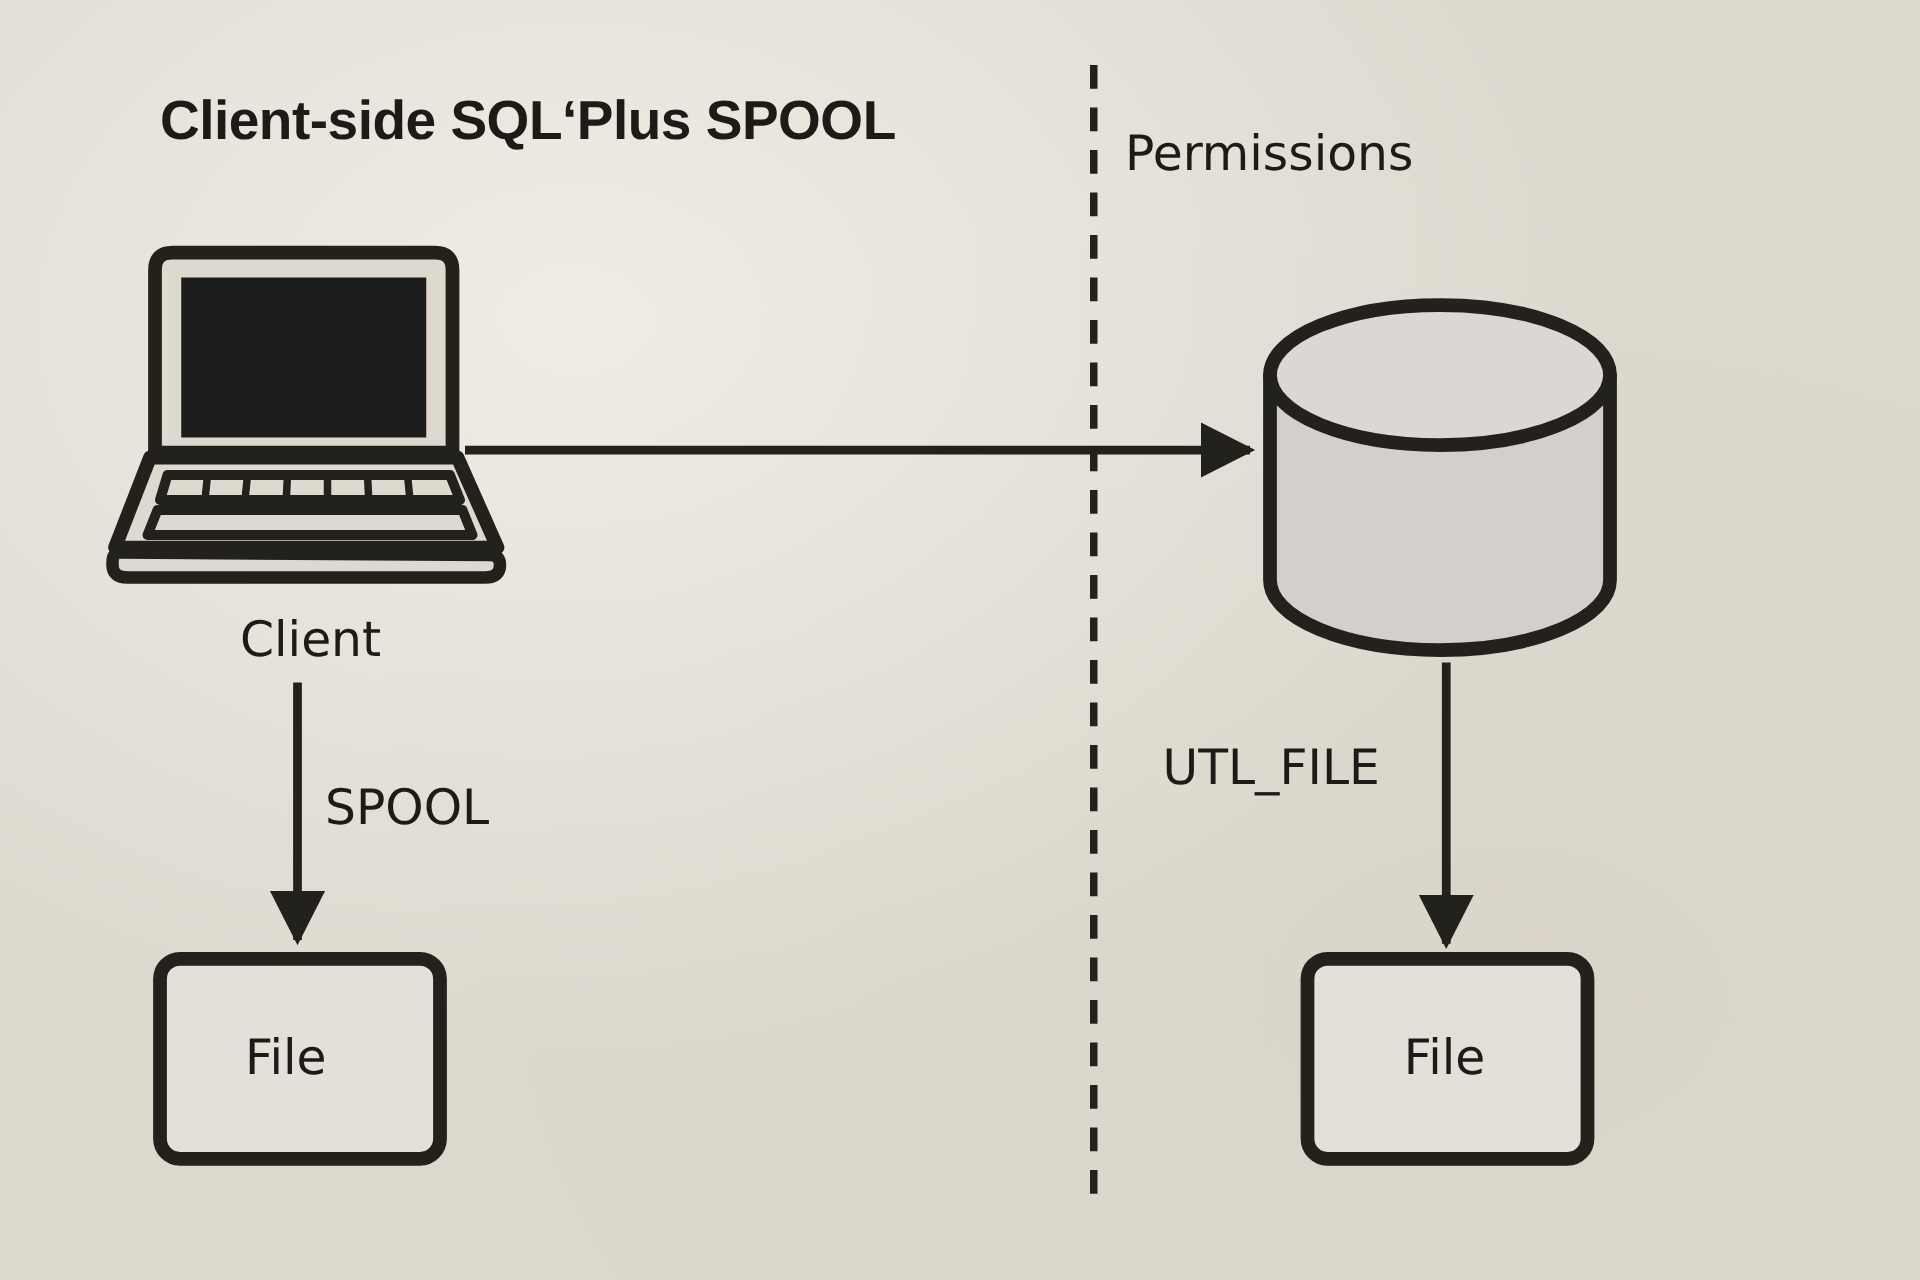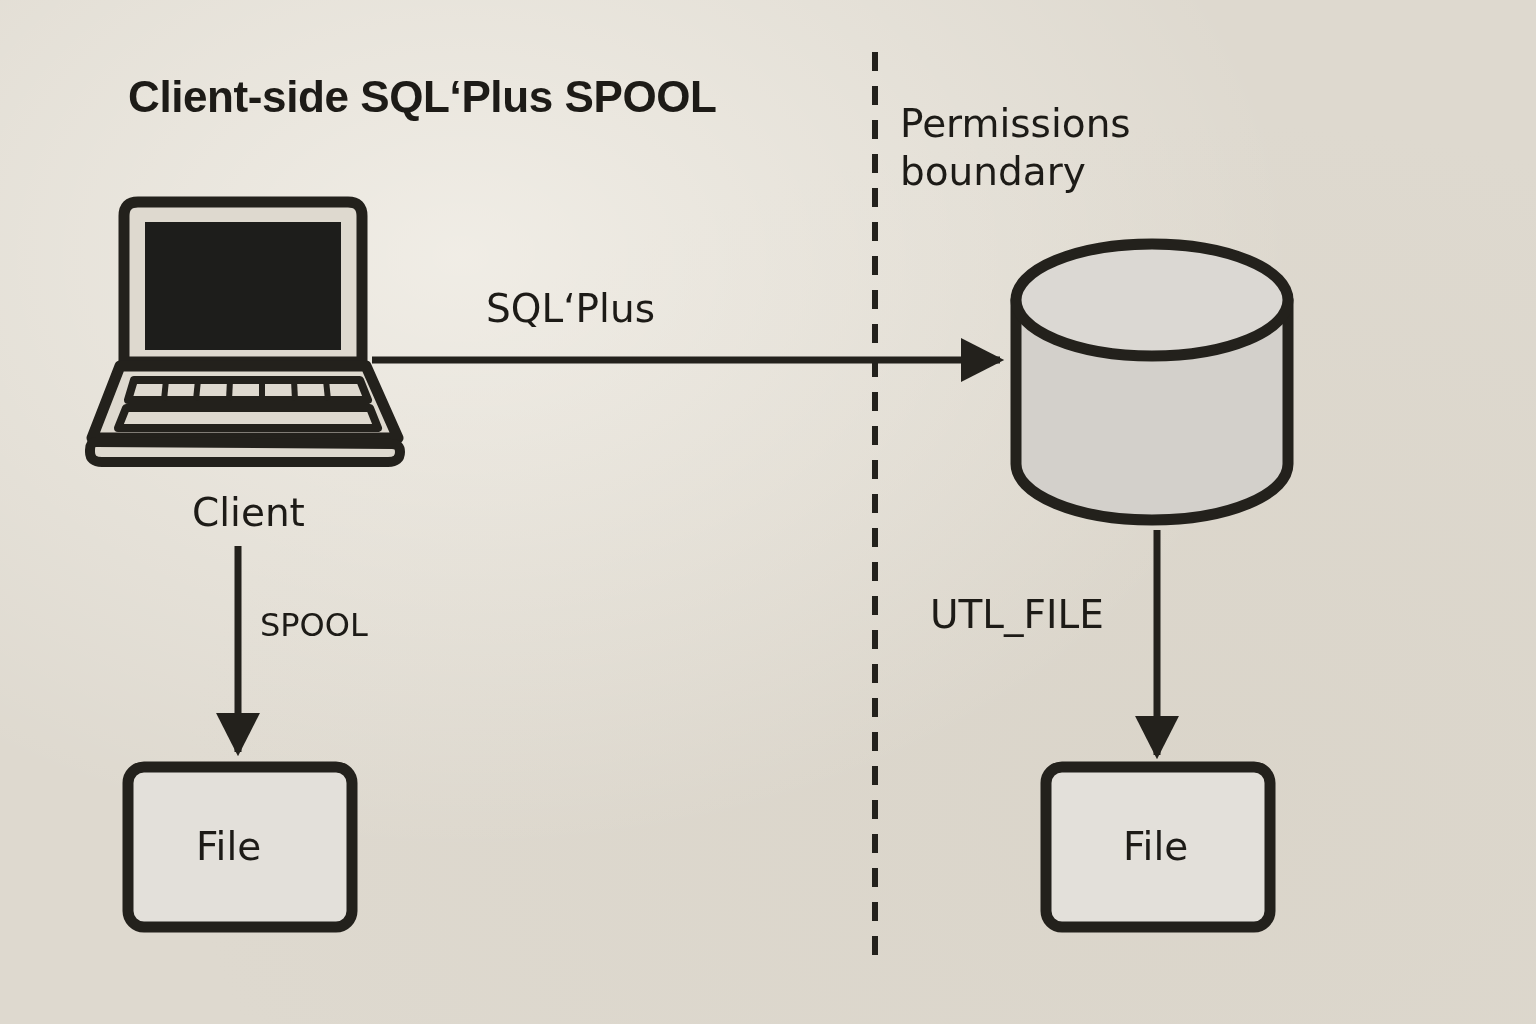--- a/index.html
+++ b/index.html
@@ -60,22 +60,22 @@
     font-size: 39px;
   }
   #client-label {
     left: 172px;
     top: 492px;
     font-size: 39px;
     margin-left: 20px;
   }
   #spool-edge-label {
     left: 260px;
-    top: 609px;
-    font-size: 32px;
+    top: 626px;
+    font-size: 39px;
   }
   #utlfile-edge-label {
     left: 930px;
     top: 594px;
     font-size: 39px;
   }
   #database-label {
     left: 1057px;
     top: 396px;
     font-size: 39px;
@@ -158,23 +158,22 @@
       <rect x="128" y="767" width="224" height="160" rx="16" ry="16" fill="#e3e0da" stroke="#23211c" stroke-width="11"></rect>
     </g>
 
     <g>
       <rect x="1046" y="767" width="224" height="160" rx="16" ry="16" fill="#e3e0da" stroke="#23211c" stroke-width="11"></rect>
     </g>
   </svg>
 
   <div class="txt" id="diagram-title">Client-side SQL‘Plus SPOOL</div>
 
-  <div class="txt" id="boundary-label"><span>Permissions</span><br><span>boundary</span></div>
+  <div class="txt" id="boundary-label"><span>Permissions</span><br></div>
 
-  <div class="txt" id="sqlplus-edge-label">SQL‘Plus</div>
 
   <div class="txt" id="client-label">Client</div>
 
   <div class="txt" id="spool-edge-label">SPOOL</div>
 
   <div class="txt" id="utlfile-edge-label">UTL_FILE</div>
 
 
   <div class="txt" id="file-left-label">File</div>
 

